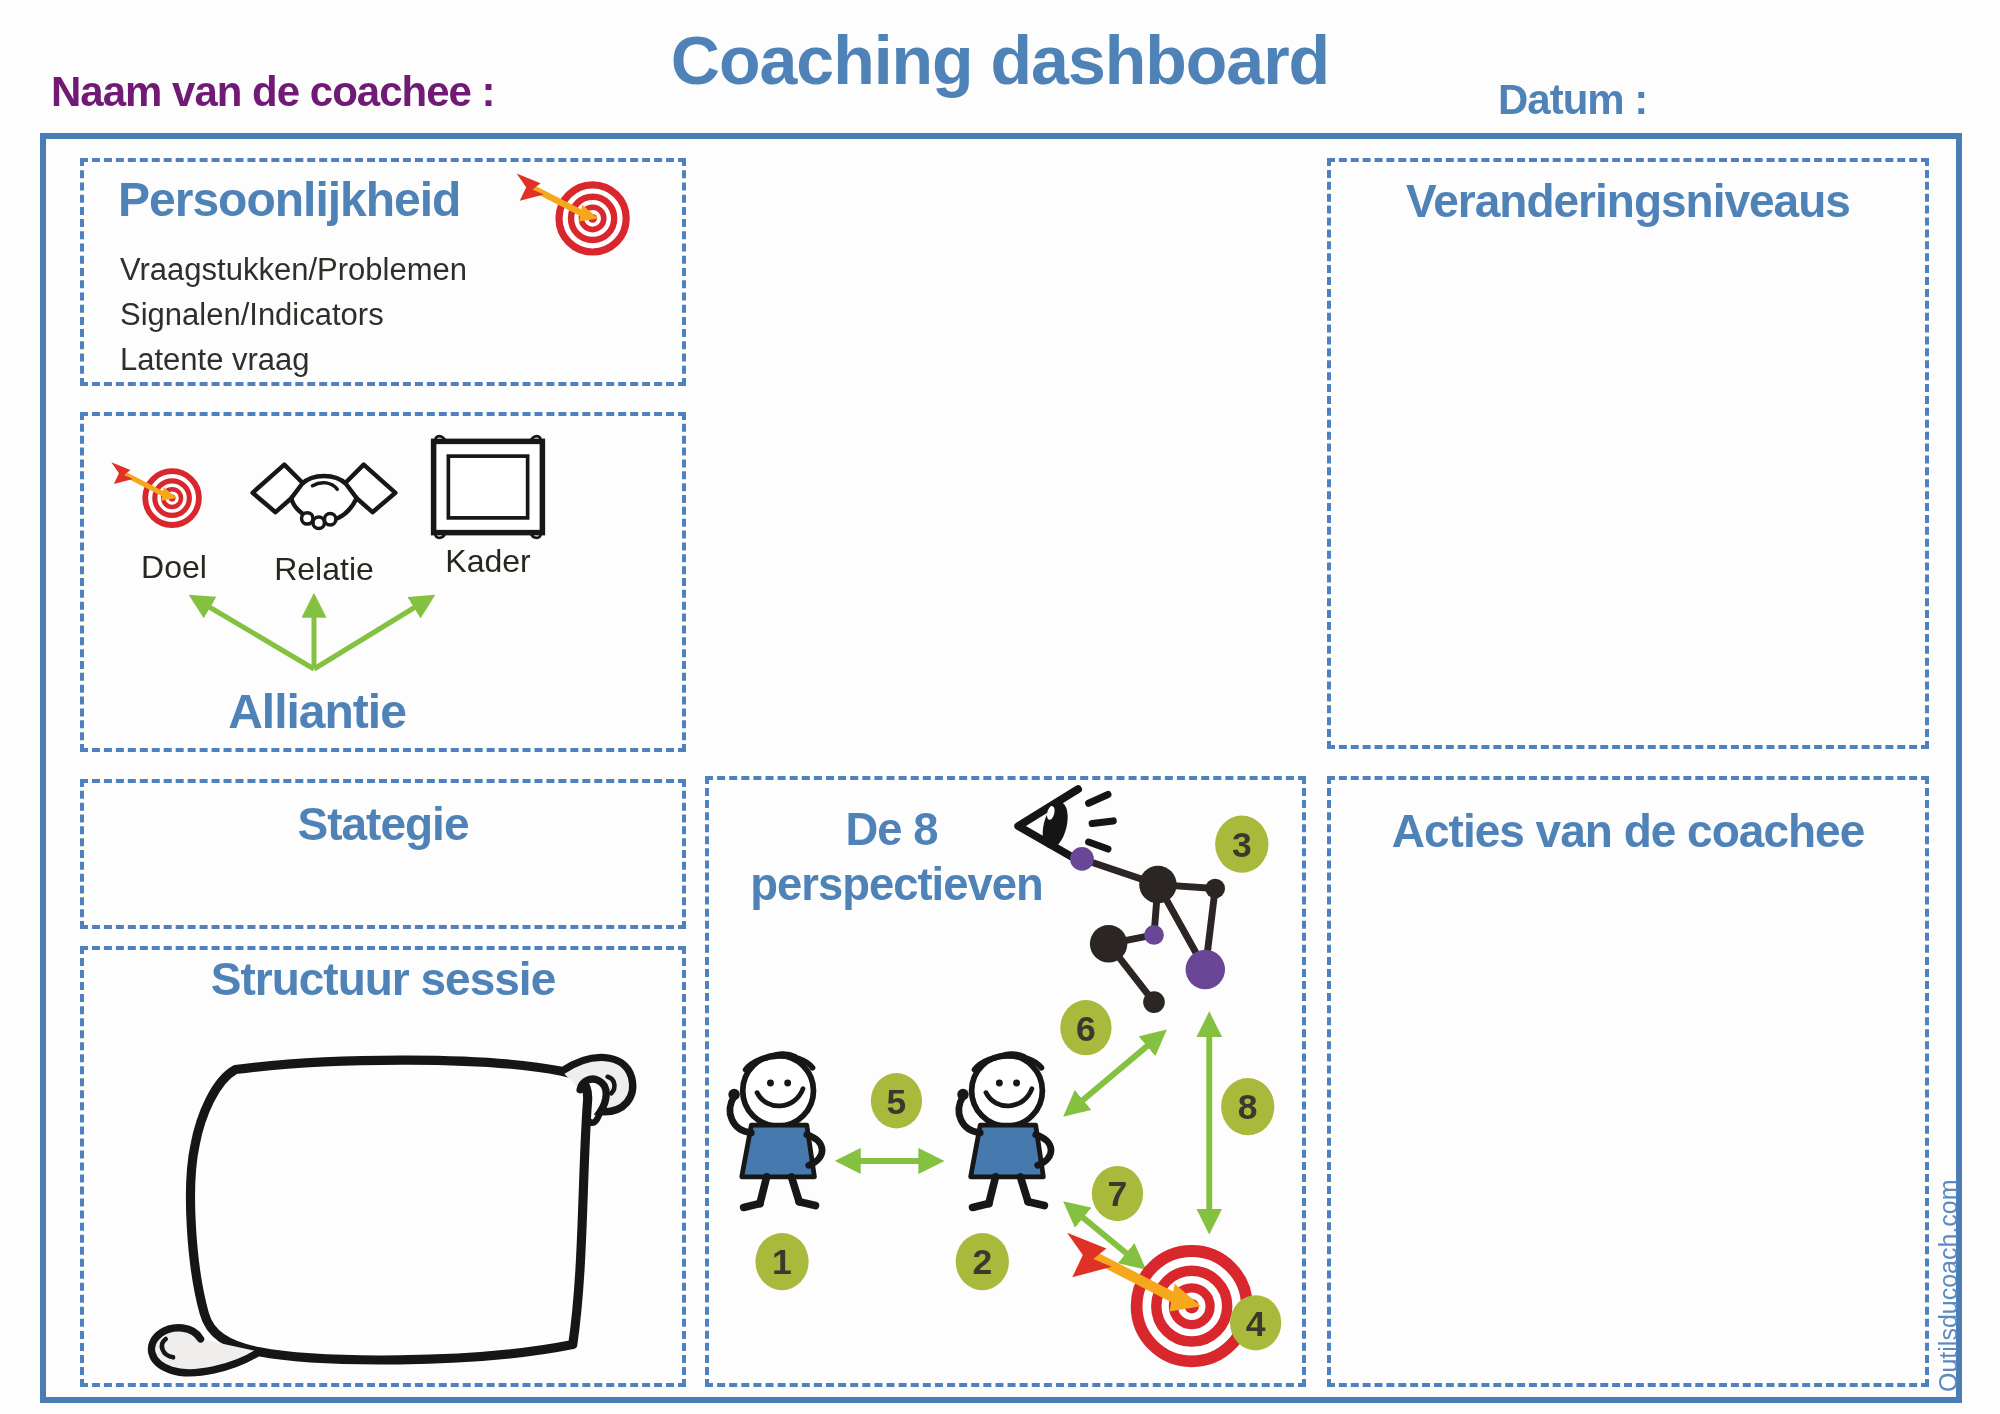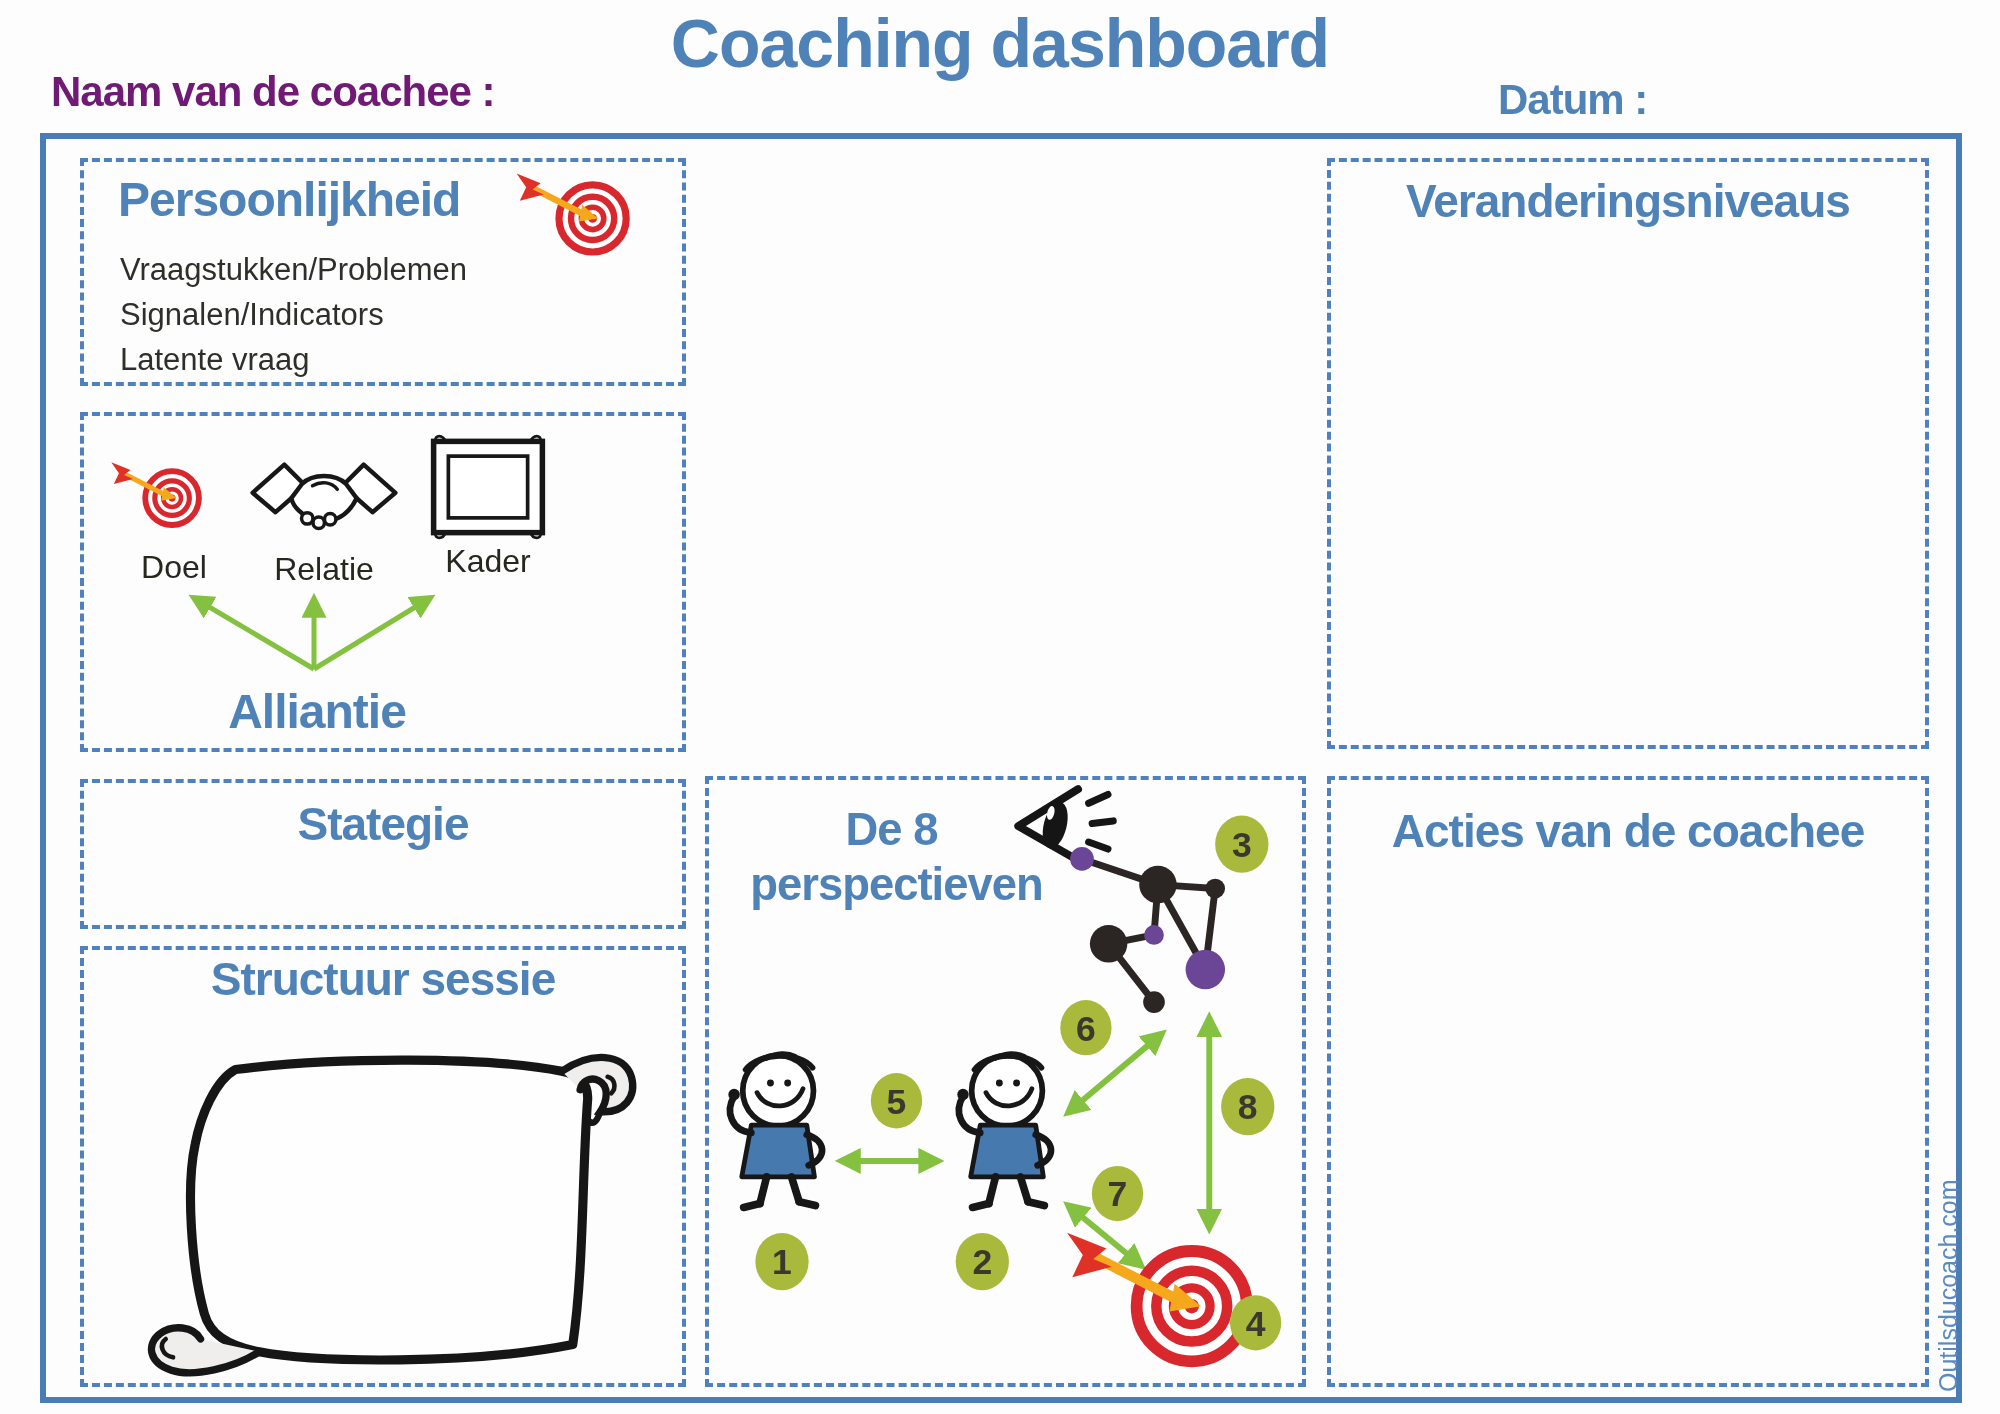--- a/index.html
+++ b/index.html
@@ -3,21 +3,21 @@
 <meta charset="utf-8">
 <style>
   html,body { margin:0; padding:0; background:#ffffff; }
   .page {
     position:relative; width:2000px; height:1414px;
     background:#fdfdfd; overflow:hidden;
     font-family:"Liberation Sans", sans-serif;
     color:#2e2e2a;
   }
   .title {
-    position:absolute; left:0; right:0; top:6px; margin:0;
+    position:absolute; left:0; right:0; top:6px; margin:17px;
     text-align:center; font-size:68px; font-weight:700;
     color:#4f83b8; letter-spacing:-1px; line-height:1.1;
   }
   .name-label {
     position:absolute; left:51px; top:68px;
     font-size:42px; font-weight:700; color:#701a75; letter-spacing:-1px;
   }
   .date-label {
     position:absolute; left:1498px; top:76px;
     font-size:42px; font-weight:700; color:#4f83b8; letter-spacing:-1px;

